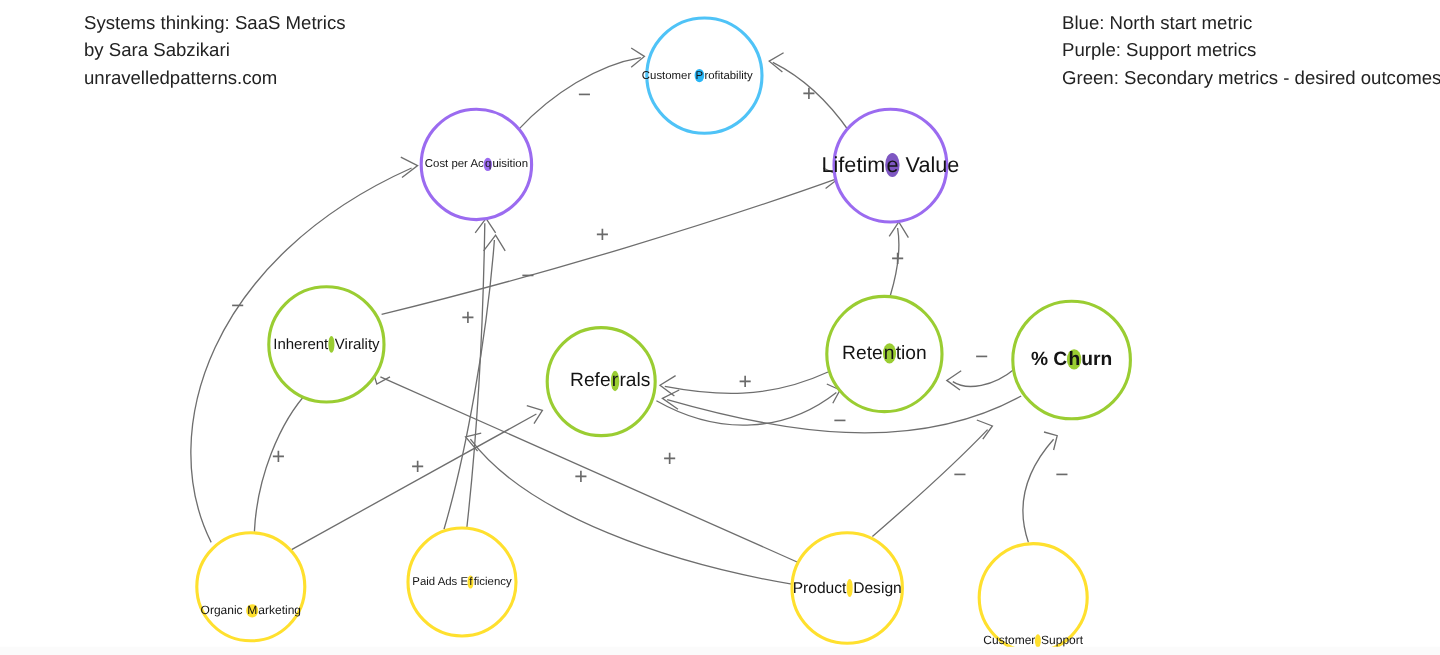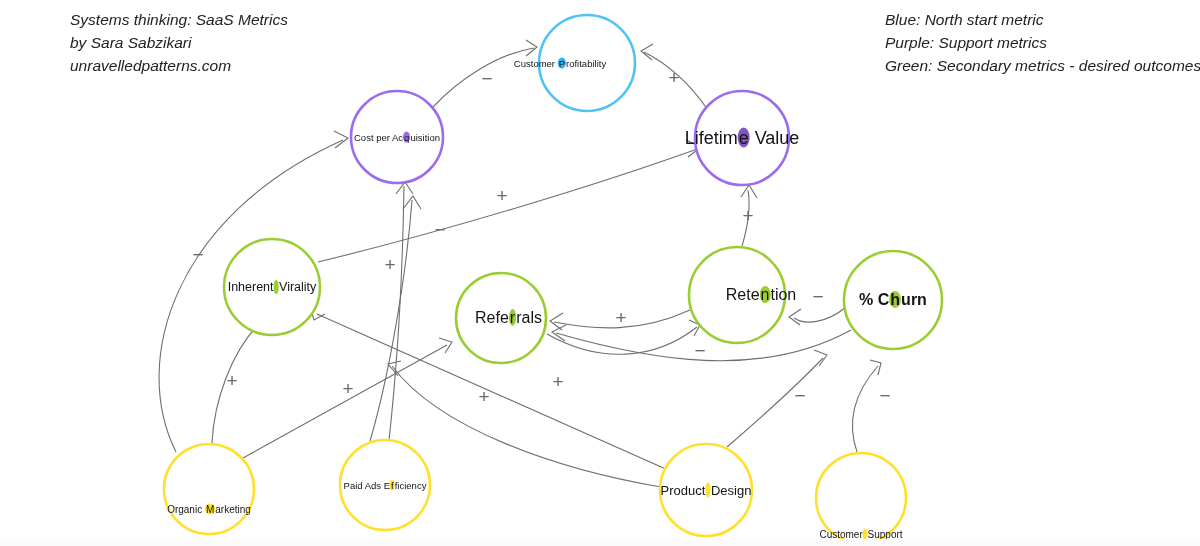--- a/index.html
+++ b/index.html
@@ -5,21 +5,21 @@
   html,body{margin:0;padding:0;}
   body{
     width:1200px;height:546px;background:#ffffff;
     font-family:"Liberation Sans", sans-serif;
     color:#1b1b1b;overflow:hidden;position:relative;
   }
   #canvas{position:absolute;inset:0;width:1200px;height:546px;}
   .txtblock{position:absolute;font-size:15.5px;line-height:23px;color:#222;white-space:nowrap;}
   #title-block{left:70px;top:8px;}
   #legend-block{left:885px;top:8px;}
-  .legend-line,.title-line{display:block;font-style:italic;}
+  .legend-line,.title-line{display:block;}
   svg{position:absolute;left:0;top:0;}
   .edge{fill:none;stroke:#6e6e6e;stroke-width:1.1px;}
   .edge-head{fill:none;stroke:#6e6e6e;stroke-width:1.1px;}
   .sign{font-family:"Liberation Sans",sans-serif;font-size:19px;fill:#6a6a6a;text-anchor:middle;dominant-baseline:middle;}
   .node-circle{fill:#ffffff;}
   .node-label{position:absolute;transform:translate(-50%,-50%);white-space:nowrap;
                font-family:"Liberation Sans",sans-serif;color:#141414;text-align:center;}
   .hl{border-radius:50%;padding:0 1px;}
   .footer-rule{position:absolute;left:0;top:539px;width:1200px;height:7px;background:#fbfbfb;}
 </style>
@@ -133,26 +133,26 @@
       <circle class="node-circle" cx="272" cy="287" r="48" stroke="#9ACD32" stroke-width="2.6"></circle>
       <circle class="node-circle" cx="501" cy="318" r="45" stroke="#9ACD32" stroke-width="2.6"></circle>
       <circle class="node-circle" cx="737" cy="295" r="48" stroke="#9ACD32" stroke-width="2.6"></circle>
       <circle class="node-circle" cx="893" cy="300" r="49" stroke="#9ACD32" stroke-width="2.6"></circle>
       <circle class="node-circle" cx="209" cy="489" r="45" stroke="#FFE02E" stroke-width="2.6"></circle>
       <circle class="node-circle" cx="385" cy="485" r="45" stroke="#FFE02E" stroke-width="2.6"></circle>
       <circle class="node-circle" cx="706" cy="490" r="46" stroke="#FFE02E" stroke-width="2.6"></circle>
       <circle class="node-circle" cx="861" cy="498" r="45" stroke="#FFE02E" stroke-width="2.6"></circle>
     </svg>
   <div id="label-layer">
-      <div class="node-label" style="left: 560px; top: 63px; font-size: 9.5px;">Customer <span class="hl" style="background: rgb(41, 182, 246);">P</span>rofitability</div>
+      <div class="node-label" style="left: 581px; top: 63px; font-size: 9.5px;">Customer <span class="hl" style="background: rgb(41, 182, 246);">P</span>rofitability</div>
       <div class="node-label" style="left: 397px; top: 137px; font-size: 9.5px;">Cost per Ac<span class="hl" style="background: rgb(155, 107, 240);">q</span>uisition</div>
       <div class="node-label" style="left: 742px; top: 138px; font-size: 18px;">Lifetim<span class="hl" style="background: rgb(126, 87, 194);">e</span> Value</div>
       <div class="node-label" style="left: 272px; top: 287px; font-size: 12.5px;">Inherent<span class="hl" style="background: rgb(154, 205, 50);"> </span>Virality</div>
       <div class="node-label" style="left: 501px; top: 318px; font-size: 16px; padding-left: 15px;">Refe<span class="hl" style="background: rgb(154, 205, 50);">r</span>rals</div>
-      <div class="node-label" style="left: 737px; top: 295px; font-size: 16px; margin-left: 24px;">Rete<span class="hl" style="background: rgb(154, 205, 50);">n</span>tion</div>
+      <div class="node-label" style="left: 737px; top: 295px; font-size: 16px;">Rete<span class="hl" style="background: rgb(154, 205, 50);">n</span>tion</div>
       <div class="node-label" style="left: 893px; top: 300px; font-size: 16px; font-weight: bold;">% C<span class="hl" style="background: rgb(154, 205, 50);">h</span>urn</div>
       <div class="node-label" style="left: 209px; top: 489px; font-size: 10px; margin-top: 20px;">Organic <span class="hl" style="background: rgb(255, 224, 46);">M</span>arketing</div>
       <div class="node-label" style="left: 385px; top: 485px; font-size: 9.5px;">Paid Ads E<span class="hl" style="background: rgb(255, 224, 46);">f</span>ficiency</div>
       <div class="node-label" style="left: 706px; top: 490px; font-size: 13px;">Product<span class="hl" style="background: rgb(255, 224, 46);"> </span>Design</div>
       <div class="node-label" style="left: 861px; top: 498px; font-size: 10px; margin-top: 36px;">Customer<span class="hl" style="background: rgb(255, 224, 46);"> </span>Support</div>
     </div>
 
   <div class="footer-rule"></div>
 </div>
 

